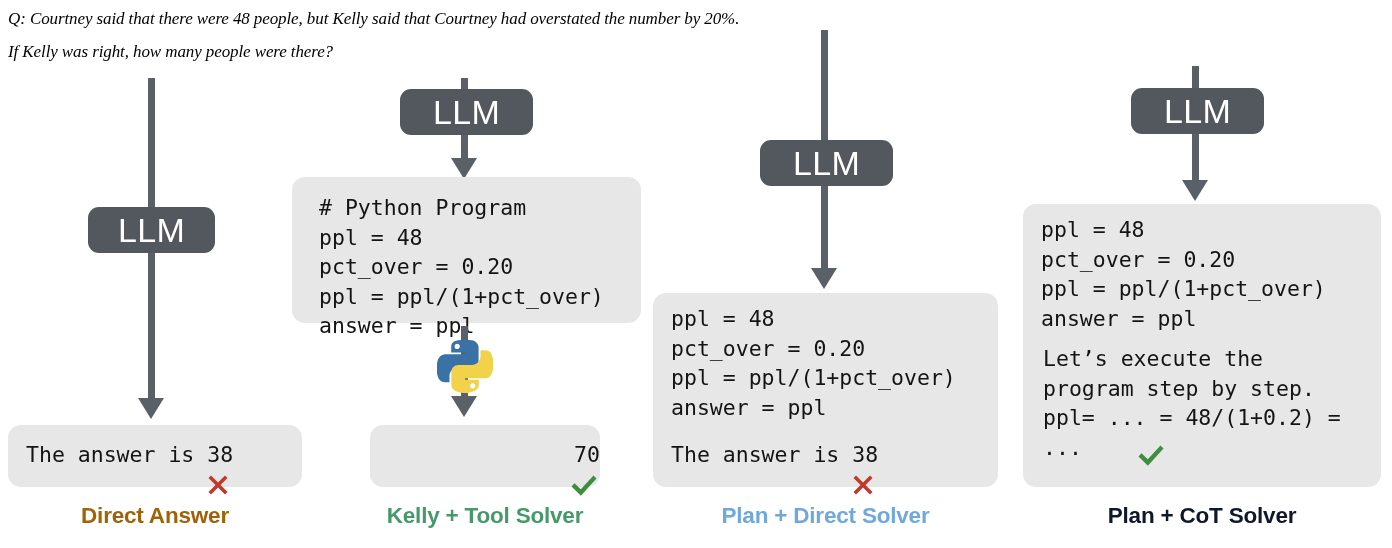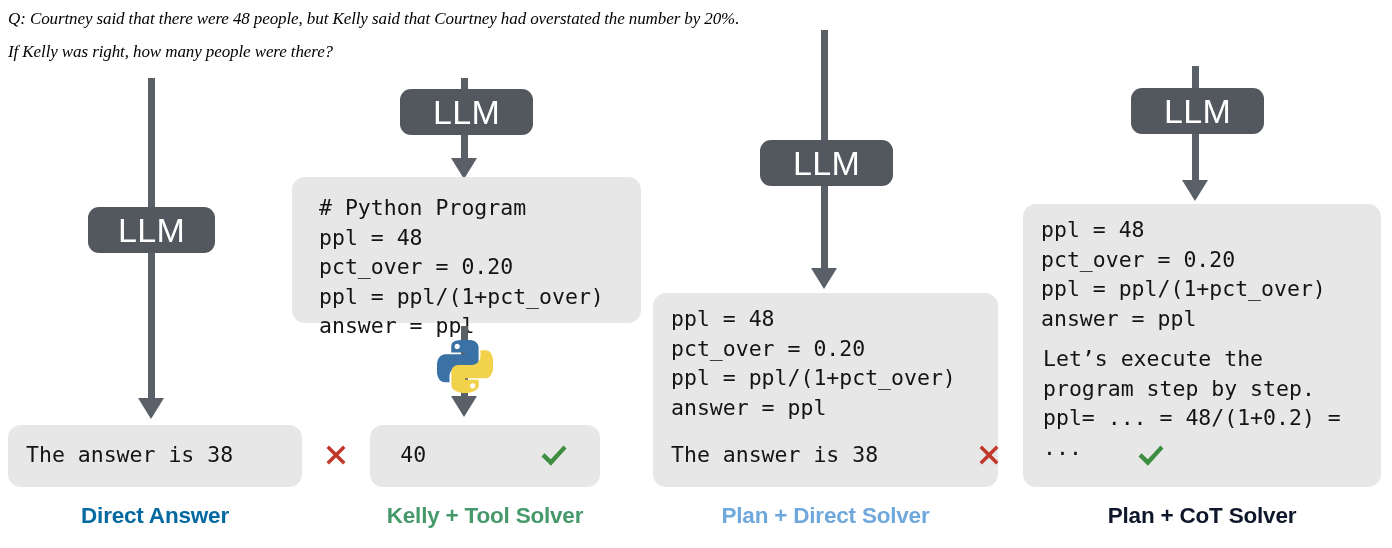--- a/index.html
+++ b/index.html
@@ -81,21 +81,22 @@
   }
   .mark {
     display: inline-block;
     vertical-align: -4px;
     line-height: 0;
   }
 
   
   .ansline {
     display: flex;
-    align-items: flex-start;
+    align-items: flex-end;
+    flex-direction: column;
   }
 </style>
 </head>
 <body>
 
 <div id="question">
   <span class="qline">Q: Courtney said that there were 48 people, but Kelly said that Courtney had overstated the number by 20%.</span>
   <span class="qline">If Kelly was right, how many people were there?</span>
 </div>
 
@@ -107,21 +108,21 @@
 <div class="gray-box" style="left:8px; top:425px; width:294px; height:62px;">
   <div class="code ansline" style="position:absolute; left:18px; top:15px;">
     <span>The answer is 38</span>
     <span class="mark" style="margin-left:10px;">
       <svg width="30" height="30" viewBox="0 0 30 30" aria-hidden="true">
         <path d="M5.5 8.0 L8.0 5.5 L15 12.5 L22 5.5 L24.5 8.0 L17.5 15 L24.5 22 L22 24.5 L15 17.5 L8 24.5 L5.5 22 L12.5 15 Z" fill="#c0392b"></path>
       </svg>
     </span>
   </div>
 </div>
-<div class="caption" style="left:8px; top:503px; width:294px; color:#0369a1;">Direct Answer</div>
+<div class="caption" style="left:8px; top:503px; width:294px; color:#a16207;">Direct Answer</div>
 
 <div class="arrow-stem" style="left:461px; top:78px; height:86px;"></div>
 <div class="arrow-head" style="left:451px; top:158px;"></div>
 <div class="llm-box" style="left:400px; top:89px; width:133px; height:46px;">
   <span>LLM</span>
 </div>
 <div class="gray-box" style="left:292px; top:177px; width:349px; height:146px;">
   <div class="code" style="position:absolute; left:18px; top:16px;margin-left:9px;"># Python Program
 ppl = 48
 pct_over = 0.20
@@ -133,21 +134,21 @@
 <div class="arrow-head" style="left:451px; top:396px;"></div>
 <div style="position:absolute; left:437px; top:337px; width:56px; height:56px;">
   <svg width="56" height="56" viewBox="0 0 110 110" aria-hidden="true">
     <path fill="#3b72a5" d="M54.3 5.2c-4.6 0-9 .4-12.9 1.1-11.4 2-13.5 6.2-13.5 14v10.3h27v3.4H17.7c-7.8 0-14.7 4.7-16.8 13.7-2.5 10.3-2.6 16.7 0 27.4 1.9 8 6.5 13.7 14.3 13.7h9.3V76.4c0-8.9 7.7-16.7 16.8-16.7h26.9c7.5 0 13.5-6.2 13.5-13.7V20.3c0-7.3-6.2-12.8-13.5-14-4.6-.8-9.4-1.1-14-1.1zM39.7 13.5c2.8 0 5.1 2.3 5.1 5.2s-2.3 5.1-5.1 5.1a5.1 5.1 0 0 1-5.1-5.1c0-2.9 2.3-5.2 5.1-5.2z"></path>
     <path fill="#f2d24b" d="M85.4 34.6V46c0 9.3-7.9 17.1-16.8 17.1H41.7c-7.4 0-13.5 6.3-13.5 13.7v25.7c0 7.3 6.4 11.6 13.5 13.7 8.5 2.5 16.7 3 26.9 0 6.8-2 13.5-5.9 13.5-13.7V92.2h-26.9v-3.4h40.4c7.8 0 10.8-5.5 13.5-13.7 2.8-8.5 2.7-16.6 0-27.4-2-7.8-5.6-13.7-13.5-13.7h-10.2zM70.2 98.9a5.1 5.1 0 0 1 5.1 5.1c0 2.9-2.3 5.2-5.1 5.2a5.2 5.2 0 0 1-5.1-5.2c0-2.8 2.3-5.1 5.1-5.1z" transform="translate(0,-8)"></path>
   </svg>
 </div>
 
 <div class="gray-box" style="left:370px; top:425px; width:230px; height:62px;">
   <div class="code ansline" style="position:absolute; left:0; top:15px; width:230px; justify-content:center;">
-    <span>40</span>
+    <span>70</span>
     <span class="mark" style="margin-left:34px;">
       <svg width="32" height="32" viewBox="0 0 32 32" aria-hidden="true">
         <path d="M3.5 16.5 L6.5 13.2 L12.8 19.3 L25.5 5.5 L28.5 8.6 L12.9 25.8 Z" fill="#3e8e41"></path>
       </svg>
     </span>
   </div>
 </div>
 <div class="caption" style="left:355px; top:503px; width:260px; color:#46996b;">Kelly + Tool Solver</div>
 
 <div class="arrow-stem" style="left:821px; top:30px; height:245px;"></div>

